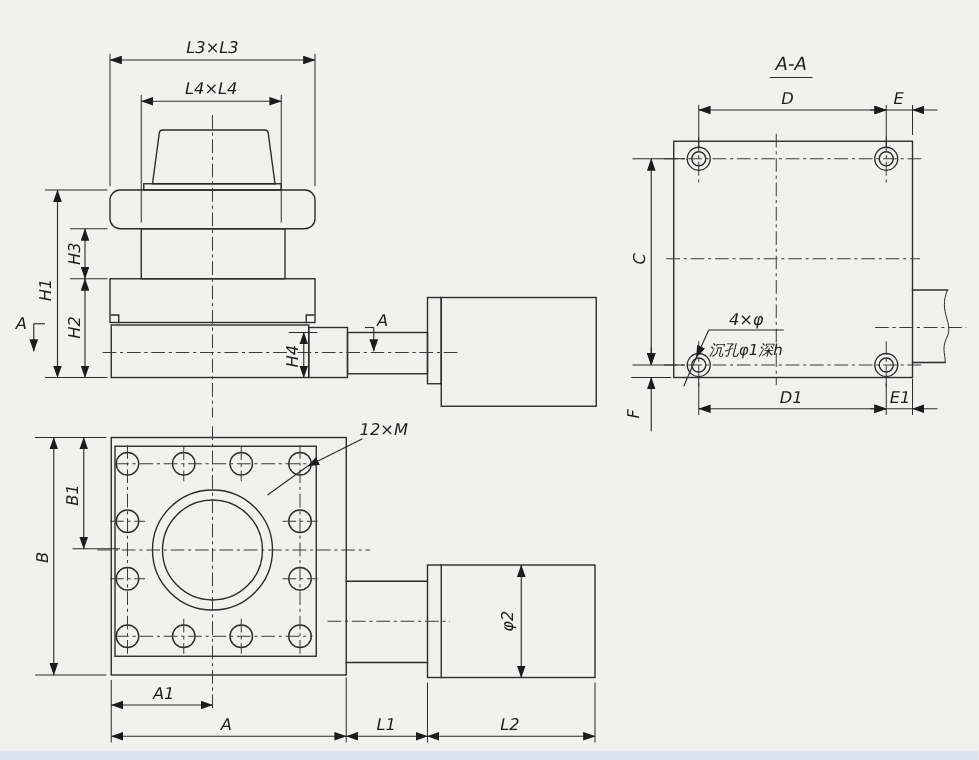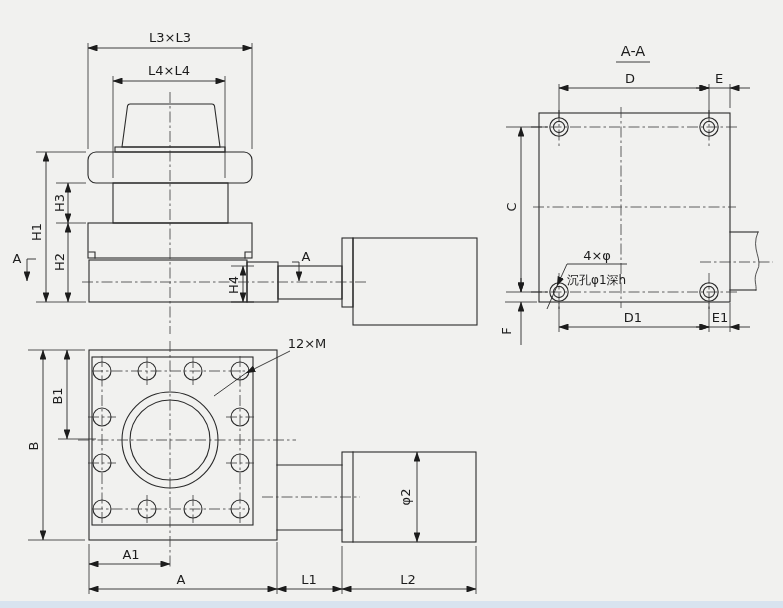--- a/index.html
+++ b/index.html
@@ -1,17 +1,17 @@
 <!DOCTYPE html>
 <html><head>
 <meta charset="utf-8">
 <style>
   html,body{margin:0;padding:0;background:#e8e8e6;}
   .stage{position:relative;width:783px;height:608px;background:#f1f1ef;overflow:hidden;
-         font-family:"DejaVu Sans", sans-serif;}
+         font-family:"DejaVu Sans", sans-serif;font-style:italic;}
   svg{display:block;}
   .outline{stroke:#2b2b2b;stroke-width:1.1;fill:none;stroke-linecap:square;}
   .thin{stroke:#2b2b2b;stroke-width:0.8;fill:none;}
   .cline{stroke:#3a3a3a;stroke-width:0.8;fill:none;stroke-dasharray:11 3 2.5 3;}
   .dim{stroke:#2b2b2b;stroke-width:0.9;fill:none;}
   .lead{stroke:#2b2b2b;stroke-width:0.9;fill:none;}
   .t{font-family:"DejaVu Sans", sans-serif;font-size:13px;fill:#1c1c1c;}
   .tcn{font-size:12px;}
   .ttl{font-size:14.5px;}
   .arr{fill:#1c1c1c;}

